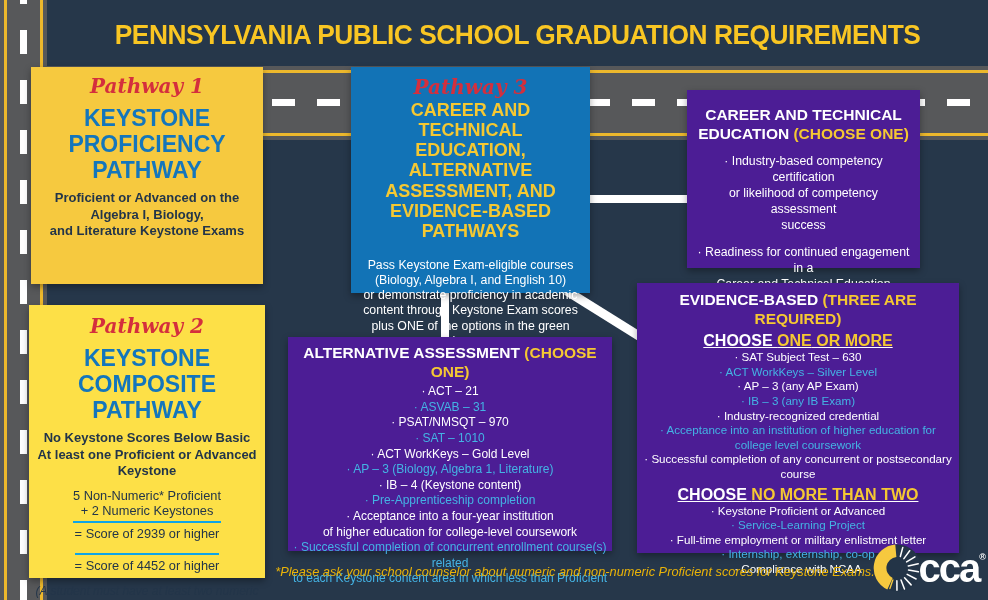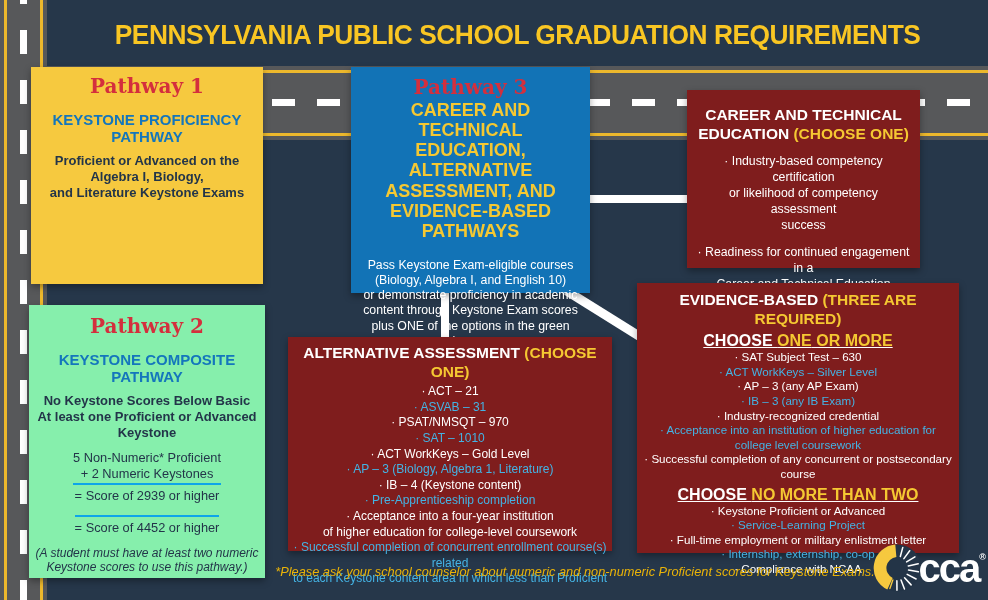--- a/index.html
+++ b/index.html
@@ -30,35 +30,35 @@
   .title span{display:inline-block;transform:scaleX(.94);
     color:#F9C623;font-size:28px;font-weight:bold;letter-spacing:-.5px;white-space:nowrap;}
   
   .conn{position:absolute;background:#fff;}
   .conn-aa{left:441px;top:288px;width:8px;height:52px;}
   .conn-cte{left:585px;top:195px;width:107px;height:8px;}
   .conn-eb{left:569px;top:287px;width:86px;height:9px;transform:rotate(32deg);transform-origin:0 0;}
   
   .box{position:absolute;box-sizing:border-box;text-align:center;box-shadow:0 3px 7px rgba(0,0,0,.35);}
   .pre{white-space:pre-line;}
-  .script{font-family:"DejaVu Serif","Liberation Serif",serif;font-weight:bold;
+  .script{font-family:"DejaVu Serif","Liberation Serif",serif;font-style:italic;font-weight:bold;
     color:#D42F3D;font-size:20px;line-height:1.1;}
   .box-yellow{left:31px;top:67px;width:232px;height:217px;background:#F6C93F;padding:8px 8px 0;}
-  .box-white{left:29px;top:305px;width:236px;height:273px;background:#86efac;padding:10px 4px 0;}
+  .box-white{left:29px;top:305px;width:236px;height:273px;background:#fde047;padding:10px 4px 0;}
   .box-blue{left:351px;top:67px;width:239px;height:226px;background:#1273B6;padding:9px 8px 0;}
-  .hd-blue{color:#1476BC;font-weight:bold;font-size:15px;line-height:1.12;margin-top:15px;}
+  .hd-blue{color:#1476BC;font-weight:bold;font-size:23px;line-height:1.12;margin-top:9px;}
   .sub-navy{color:#233549;font-weight:bold;font-size:13px;line-height:1.25;margin-top:7px;}
   .body-navy{color:#233549;font-size:12.3px;line-height:1.2;margin-top:9px;}
   .hd-yellow{color:#F5C832;font-weight:bold;font-size:18px;line-height:1.12;margin-top:2px;}
   .body-white{color:#fff;font-size:12.3px;line-height:1.23;margin-top:17px;text-align:center;}
   .eq{display:inline-block;color:#233549;font-size:12.8px;line-height:1.2;margin-top:9px;}
   .eq .res{border-top:2px solid #0ea5e9;margin-top:2px;padding-top:3px;}
   .note{color:#233549;font-style:italic;font-size:12px;line-height:1.18;margin-top:10px;}
   
-  .box-green{background:#7f1d1d;color:#fff;}
+  .box-green{background:#4c1d95;color:#fff;}
   .box-cte{left:687px;top:90px;width:233px;height:178px;padding:16px 10px 0;}
   .box-aa{left:288px;top:337px;width:324px;height:214px;padding:7px 4px 0;}
   .box-eb{left:637px;top:283px;width:322px;height:270px;padding:8px 4px 12px;}
   .ghead{font-weight:bold;font-size:15.5px;line-height:1.2;}
   .ghead .c-yellow{font-weight:bold;}
   .glabel{font-weight:bold;font-size:16px;text-decoration:underline;margin-top:4px;}
   .li{font-size:12px;line-height:1.29;white-space:pre-line;}
   .box-cte .li{font-size:12.3px;line-height:1.3;margin-top:11px;}
   .box-aa .li{line-height:1.3;}
   .box-eb .li{font-size:11.6px;line-height:1.26;}

